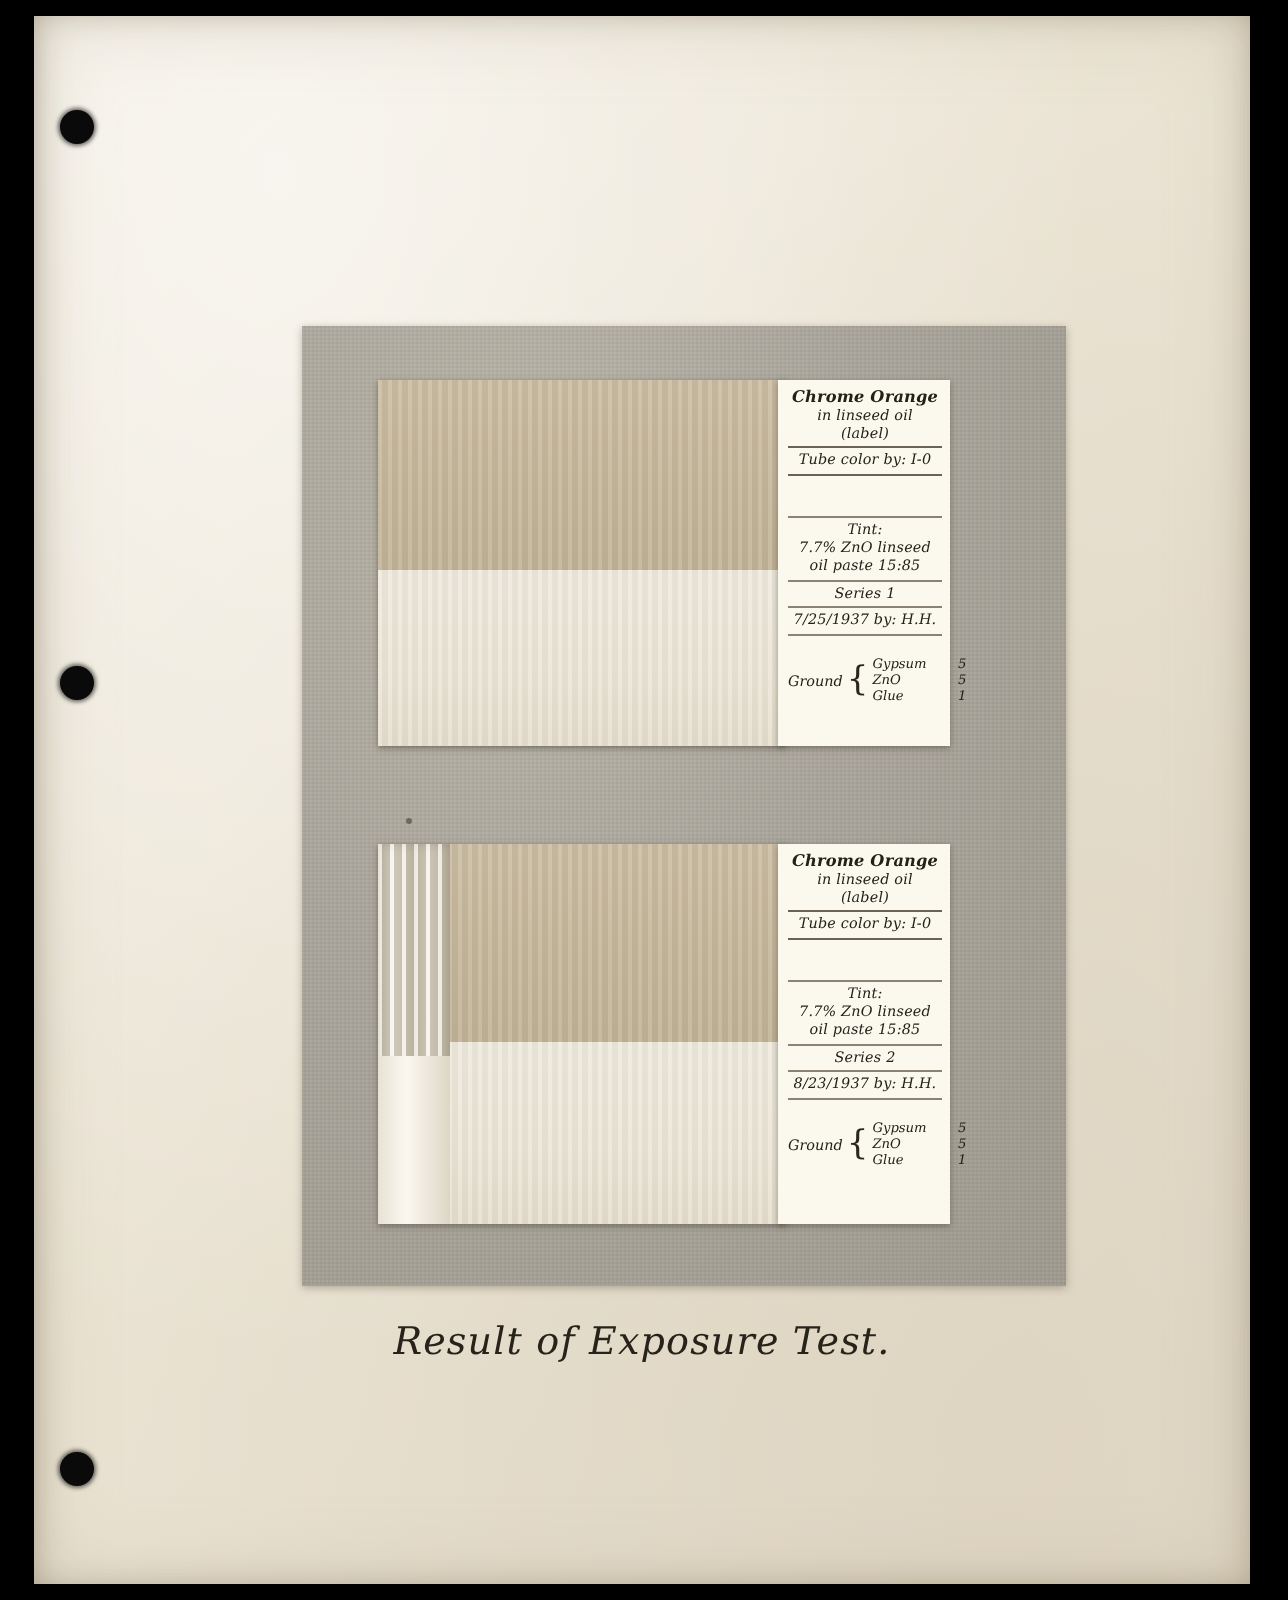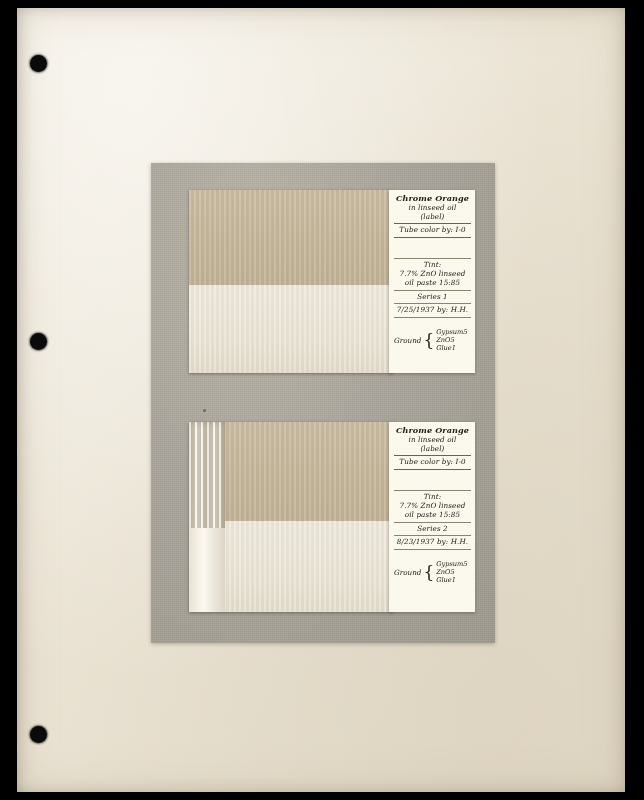--- a/index.html
+++ b/index.html
@@ -55,21 +55,21 @@
   }
   .hole.h1 { left: 13px; top: 47px; }
   .hole.h2 { left: 13px; top: 325px; }
   .hole.h3 { left: 13px; top: 718px; }
 
   
   .photo {
     position: absolute;
     left: 134px;
     top: 155px;
-    width: 344px;
+    width: 382px;
     height: 480px;
     background:
       radial-gradient(ellipse at 30% 20%, #b9b4a7 0%, #a9a49a 45%, #9e998e 100%);
     box-shadow: 0 1px 4px rgba(90,82,64,0.4);
   }
   .photo-grain {
     position: absolute;
     inset: 0;
     background-image:
       repeating-linear-gradient(0deg, rgba(255,255,255,0.035) 0 1px, rgba(0,0,0,0.02) 1px 2px),
@@ -196,21 +196,21 @@
     font-style: normal;
     color: #2a261d;
   }
   .ground-list {
     font-style: italic;
     font-size: 6.6px;
     line-height: 1.18;
   }
   .ground-list .row {
     display: flex;
-    justify-content: flex-start;
+    justify-content: space-between;
     min-width: 47px;
   }
 
   
   .caption {
     position: absolute;
     left: 0;
     right: 0;
     top: 652px;
     text-align: center;
@@ -333,14 +333,15 @@
               <span class="row">
                 <span>Glue</span>
                 <span>1</span>
               </span>
             </span>
           </div>
         </div>
       </div>
     </div>
 
+    <div class="caption">Result of Exposure Test.</div>
   </div>
 </div>
 
 </body></html>

